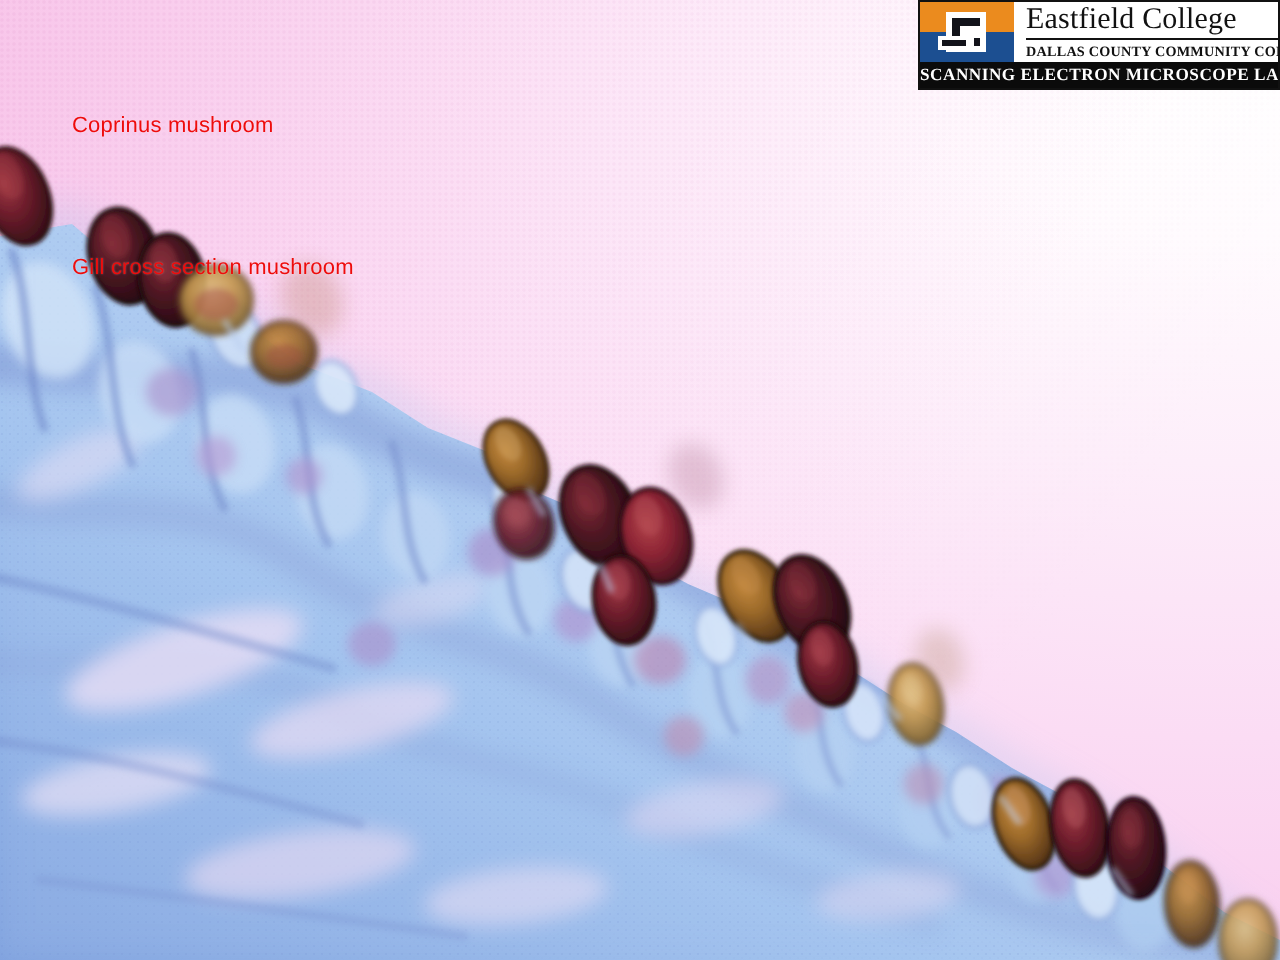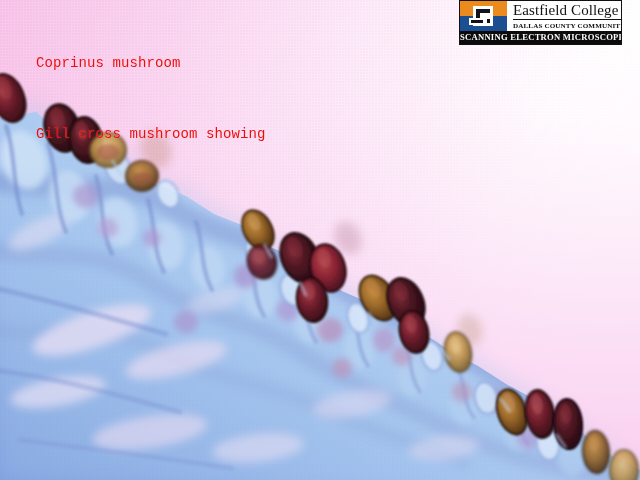--- a/index.html
+++ b/index.html
@@ -32,34 +32,34 @@
     -webkit-mask-image:linear-gradient(125deg, rgba(0,0,0,.95) 0%, rgba(0,0,0,.55) 45%, rgba(0,0,0,0) 78%);
   }
 
   
   .specimen{position:absolute;inset:0;}
   .specimen svg{display:block;width:640px;height:480px;}
 
   
   .caption{
     position:absolute;left:36px;top:5px;
-    font-family:Liberation Mono, monospace;
-    font-size:14px;
+    font-family:Liberation Sans, sans-serif;
+    font-size:11px;
     line-height:23.5px;
     color:#ee0c0c;
     letter-spacing:.1px;
     white-space:pre;
     text-shadow:0 0 1px rgba(255,255,255,.35);
   }
   .caption div{margin:0;padding:0;}
 
   
   .logo-box{
     position:absolute;left:459px;top:0px;
-    width:163px;height:45px;
+    width:181px;height:45px;
     background:#ffffff;
     border:1px solid #111;
     box-sizing:border-box;
     overflow:hidden;
   }
   .logo-top{
     display:flex;
     height:30px;
     box-sizing:border-box;
   }
@@ -408,21 +408,21 @@
       <g filter="url(#soft5)" opacity="0.30">
         <ellipse cx="156" cy="150" rx="15" ry="19" transform="rotate(-20 156 150)" fill="#b47a5d"></ellipse>
         <ellipse cx="348" cy="238" rx="13" ry="17" transform="rotate(-24 348 238)" fill="#a86f88"></ellipse>
         <ellipse cx="470" cy="330" rx="12" ry="16" transform="rotate(-16 470 330)" fill="#b08a68"></ellipse>
       </g>
     </svg>
   </div>
 
   <div class="caption">
     <div>Coprinus mushroom</div>
-    <div>Gill cross mushroom showing</div>
+    <div>Gill cross section mushroom</div>
   </div>
 
   <div class="logo-box">
     <div class="logo-top">
       <div class="logo-mark">
         <span class="glyph"></span>
         <span class="bar"></span>
       </div>
       <div class="logo-words">
         <div class="logo-name">Eastfield College</div>

